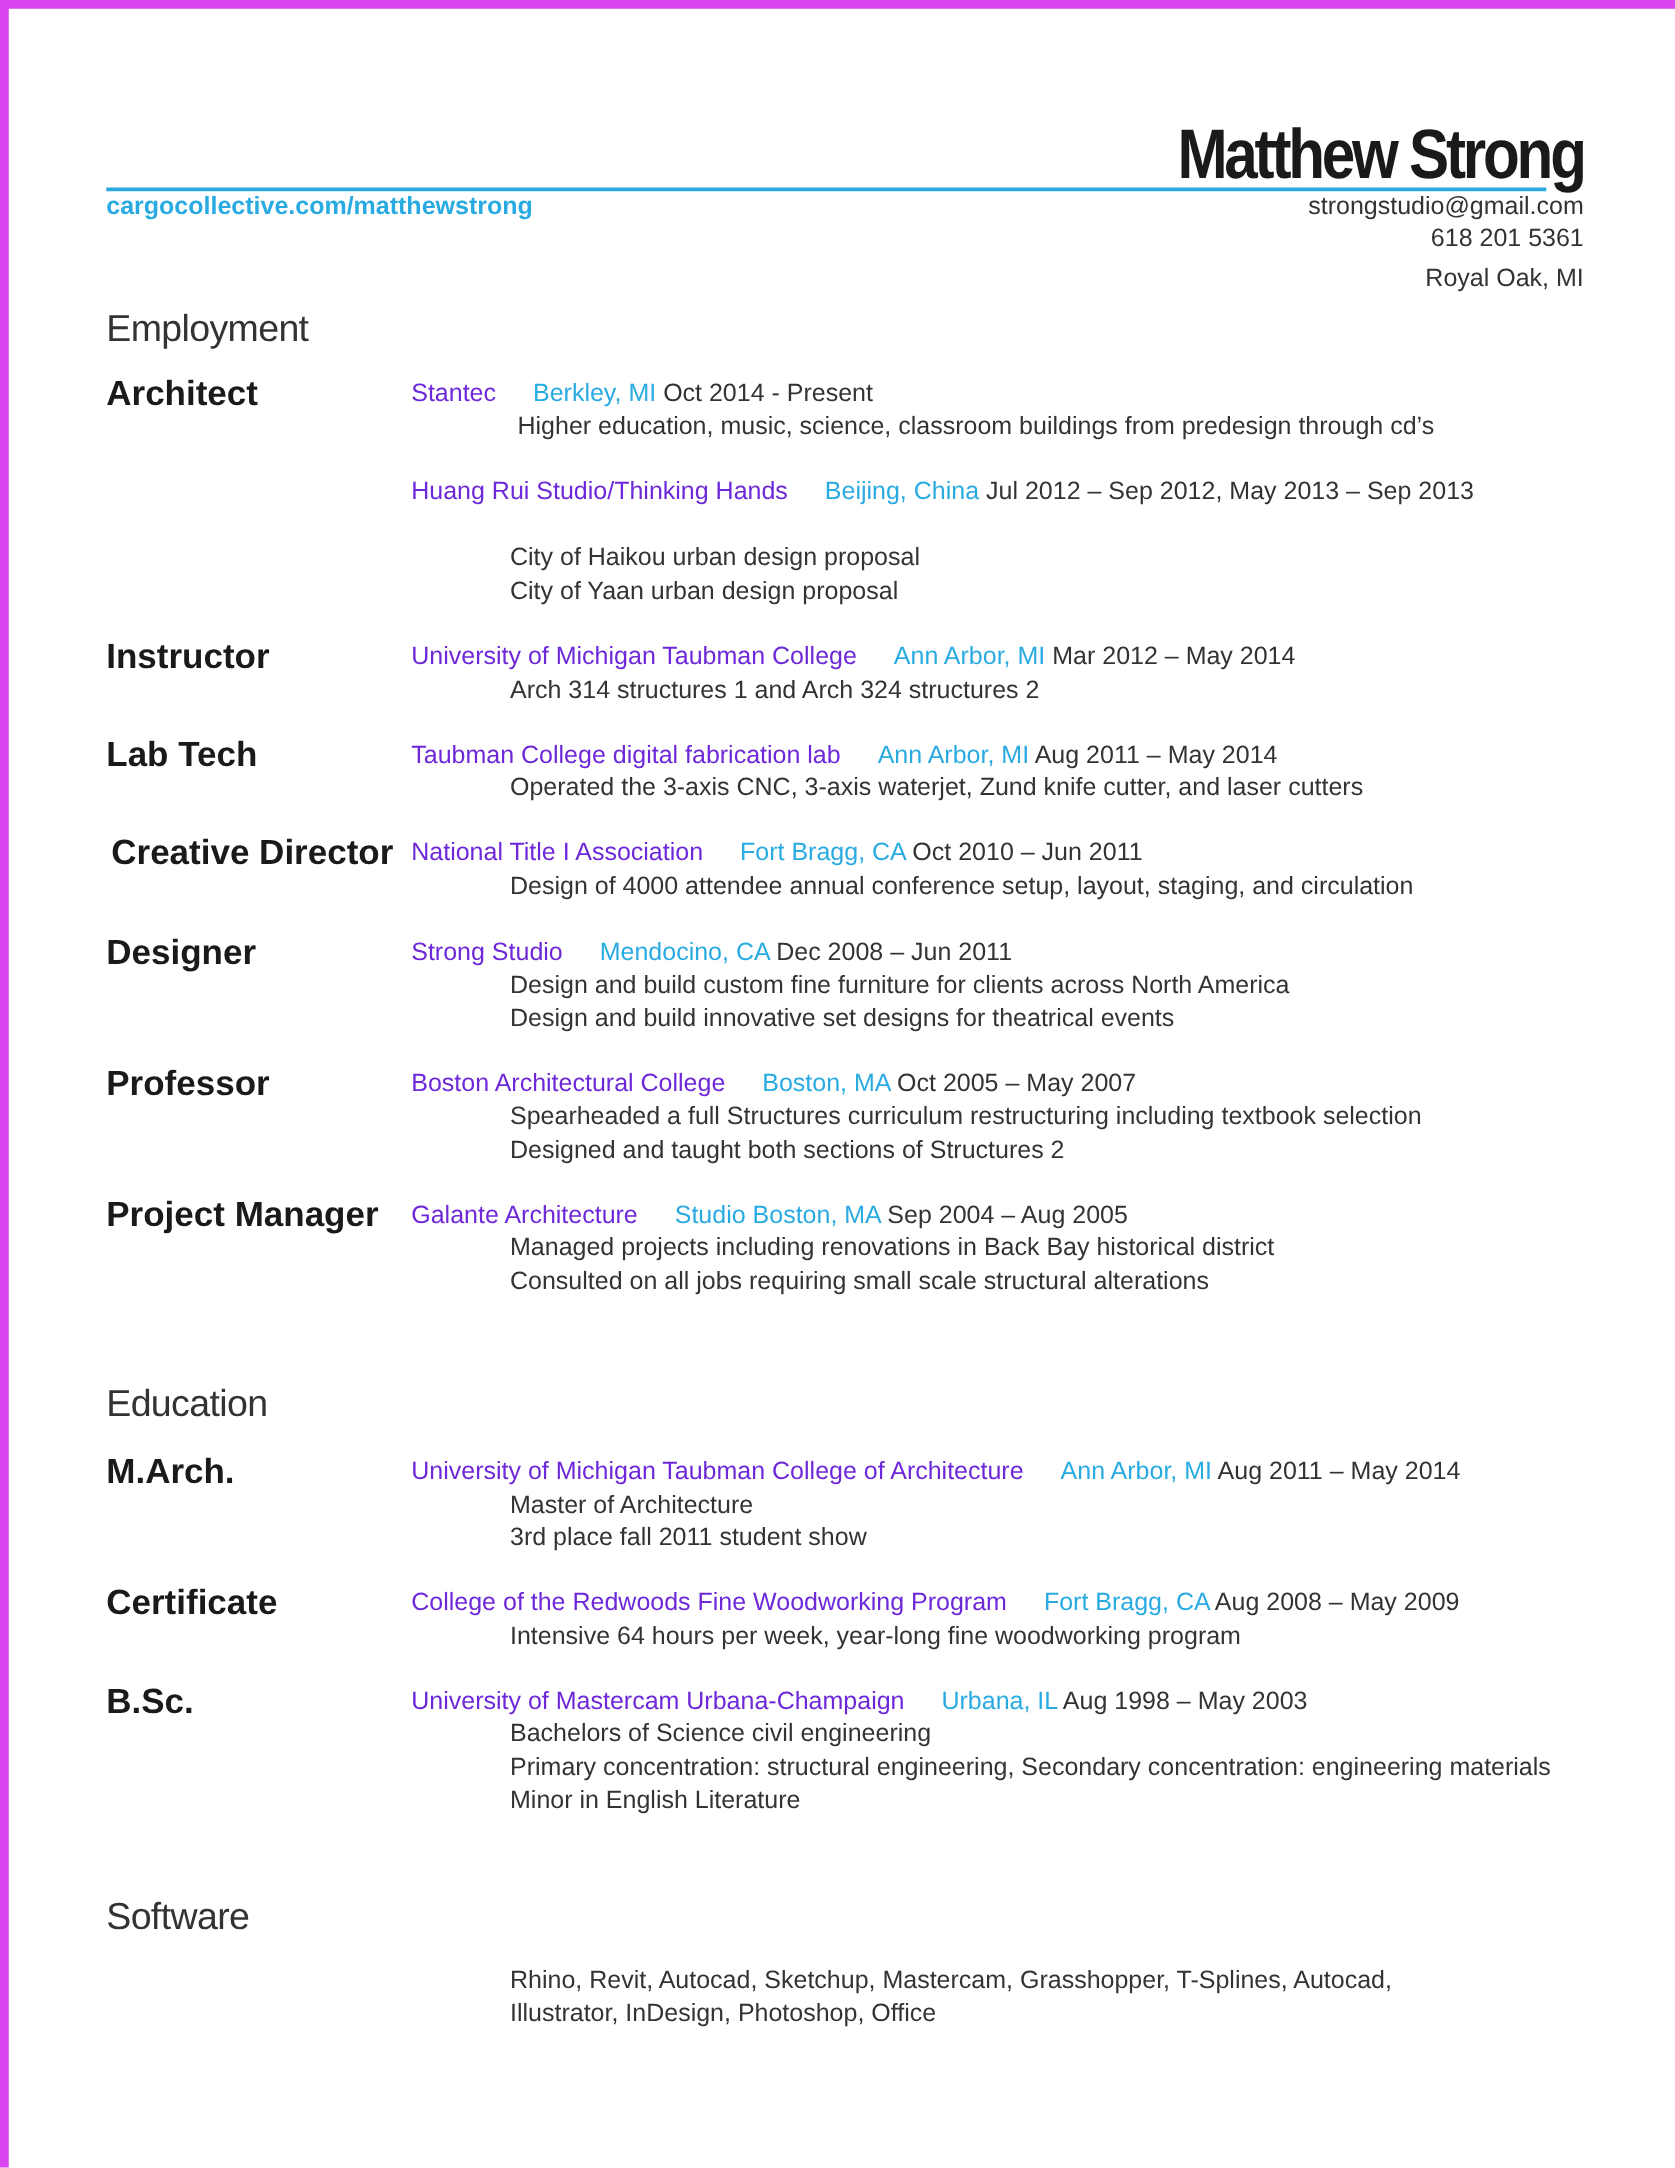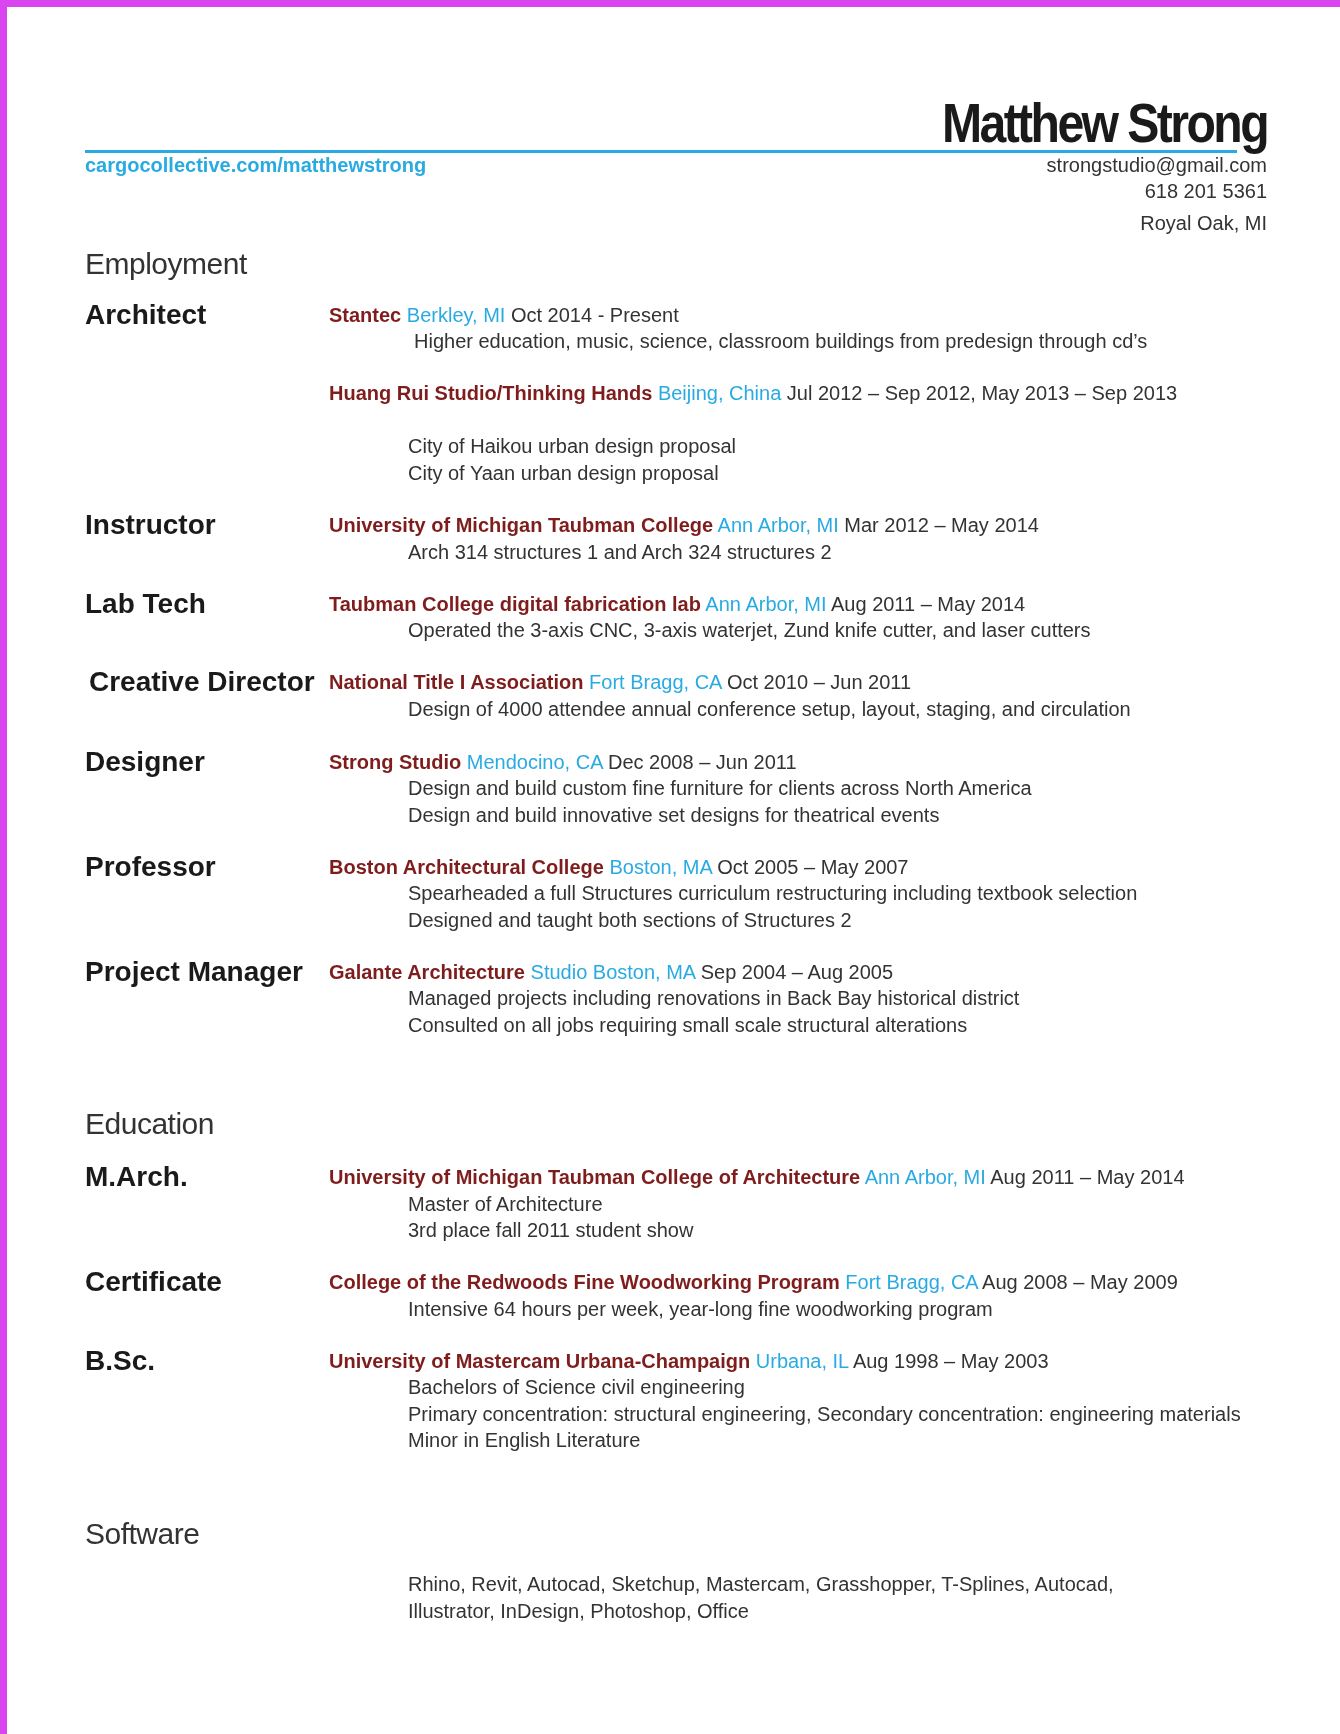--- a/index.html
+++ b/index.html
@@ -10,22 +10,22 @@
   .abs { position: absolute; white-space: nowrap; }
   .name { font-family: "Liberation Sans", sans-serif; font-weight: 700; font-size: 56px;
           letter-spacing: -3px; color: #1a1a1a; right: 78px; top: 86px; line-height: 60px;
           transform: scaleX(0.86); transform-origin: right center; }
   .rule { left: 78px; top: 143px; width: 1152px; height: 3px; background: #29abe2; }
   .url { left: 78px; top: 146px; font-size: 20px; color: #29abe2; font-weight: 700; line-height: 24px; }
   .contact { right: 78px; font-size: 20px; color: #333; text-align: right; line-height: 24px; }
   .section { left: 78px; font-size: 30px; color: #333; font-weight: 300; line-height: 34px; letter-spacing: -0.5px; }
   .label { left: 78px; font-size: 28px; font-weight: 700; color: #1a1a1a; line-height: 24px; }
   .head { left: 322px; font-size: 20px; color: #333; line-height: 24px; }
-  .head .org { font-weight: 700; color: #7f1d1d; text-align: center; }
-  .head .loc { color: #29abe2; }
+  .head .org { font-weight: 400; color: #6d28d9; text-align: center; }
+  .head .loc { color: #29abe2; margin-left: 24px; }
   .desc { left: 401px; font-size: 20px; color: #333; line-height: 24px; }
 </style>
 </head>
 <body>
 
 <div class="page">
 
   <div class="abs name">Matthew Strong</div>
   <div class="abs rule"></div>
   <div class="abs url">cargocollective.com/matthewstrong</div>

